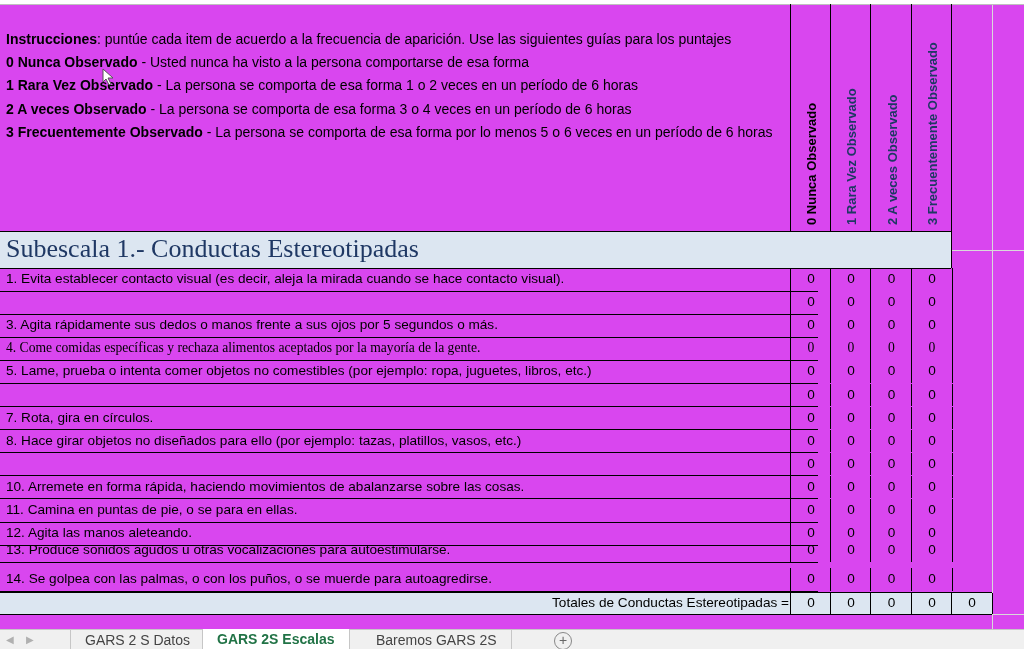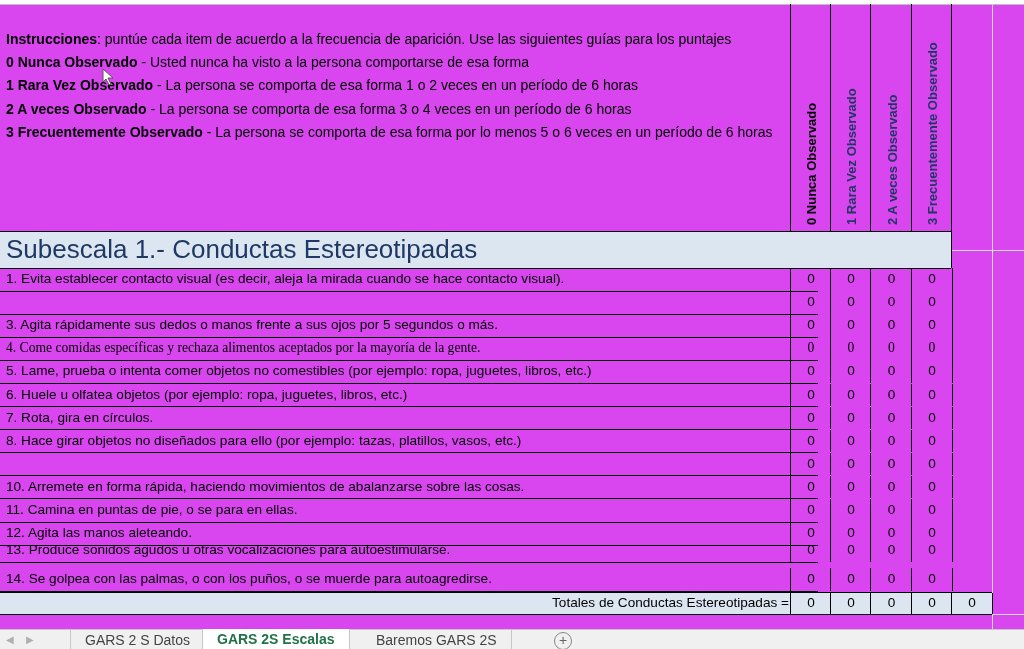--- a/index.html
+++ b/index.html
@@ -19,21 +19,21 @@
   .vhead { position:absolute; top:4px; height:227px; border-left:1px solid #000; }
   .vhead .vt { position:absolute; left:50%; bottom:6px; transform-origin:left bottom;
                transform:rotate(-90deg) translateY(50%); white-space:nowrap;
                font-size:13px; font-weight:bold; }
   .vhead .vt.c0 { color:#000; }
   .vhead .vt.c1 { color:#1f3864; }
 
   .subtitle { position:absolute; left:0; top:231px; width:951px; height:36px; background:#dce6f1;
               border-top:1px solid #000; border-bottom:1px solid #000; }
   .subtitle span { position:absolute; left:6px; top:2px; font-size:26px; color:#1f3864;
-                   font-family:Liberation Sans, sans-serif; }
+                   font-family:Liberation Serif, serif; }
 
   .row { position:absolute; left:0; width:818px; height:22.6px; border-bottom:1px solid #000; }
   .row .txt { position:absolute; left:6px; top:3px; font-size:13.6px; white-space:nowrap; }
   .cell { position:absolute; top:0; height:100%; border-left:1px solid #000; width:40px;
           text-align:center; font-size:13.6px; line-height:22px; }
 
   .totrow { position:absolute; left:0; top:592px; width:992px; height:21px; background:#dce6f1;
             border-top:1px solid #000; border-bottom:1px solid #000; }
   .totrow .lbl { position:absolute; right:203px; top:2px; font-size:13.6px; white-space:nowrap; }
   .totrow .cell { line-height:20px; }
@@ -118,21 +118,20 @@
         <div class="cell" style="left: 911px; border-right: 1px solid rgb(0, 0, 0);">0</div>
       </div>
       <div class="row" style="top: 360.4px;">
         <span class="txt">5. Lame, prueba o intenta comer objetos no comestibles (por ejemplo: ropa, juguetes, libros, etc.)</span>
         <div class="cell" style="left: 790px;">0</div>
         <div class="cell" style="left: 830px;">0</div>
         <div class="cell" style="left: 870px; width: 41px;">0</div>
         <div class="cell" style="left: 911px; border-right: 1px solid rgb(0, 0, 0);">0</div>
       </div>
       <div class="row" style="top: 383.5px;">
-        <span class="txt">6. Huele u olfatea objetos (por ejemplo: ropa, juguetes, libros, etc.)</span>
         <div class="cell" style="left: 790px;">0</div>
         <div class="cell" style="left: 830px;">0</div>
         <div class="cell" style="left: 870px; width: 41px;">0</div>
         <div class="cell" style="left: 911px; border-right: 1px solid rgb(0, 0, 0);">0</div>
       </div>
       <div class="row" style="top: 406.6px;">
         <span class="txt">7. Rota, gira en círculos.</span>
         <div class="cell" style="left: 790px;">0</div>
         <div class="cell" style="left: 830px;">0</div>
         <div class="cell" style="left: 870px; width: 41px;">0</div>

